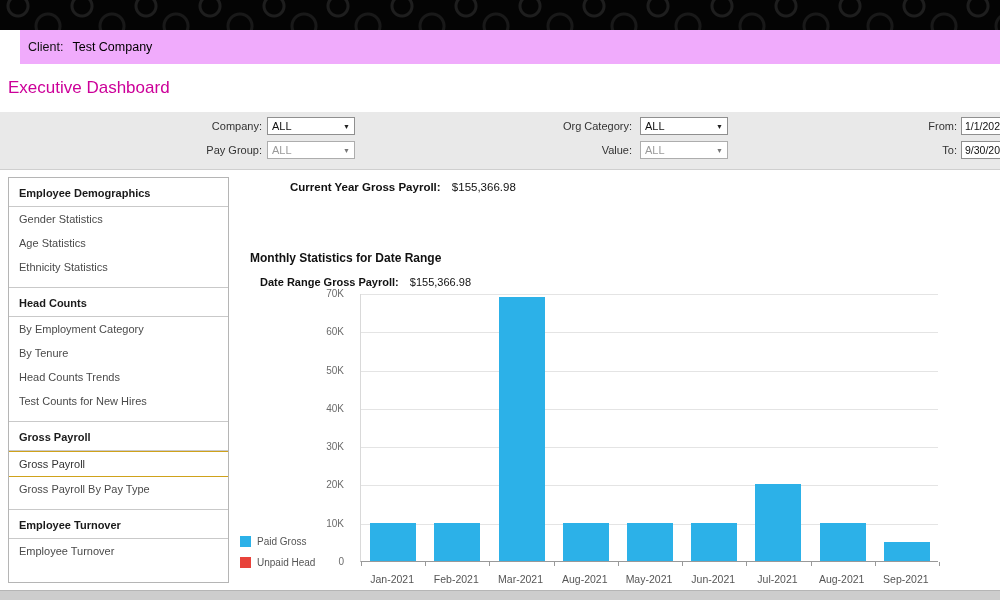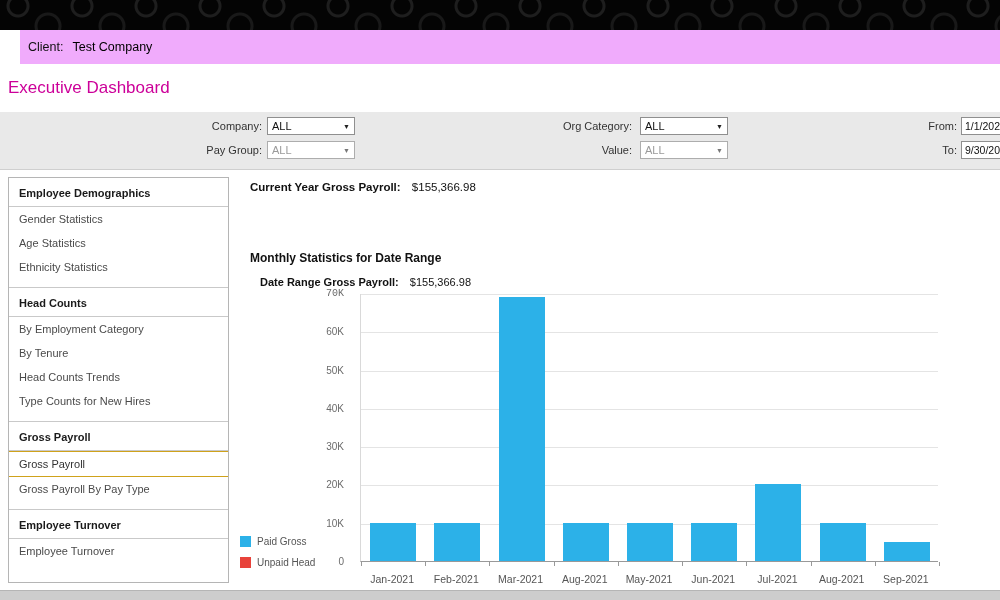--- a/index.html
+++ b/index.html
@@ -57,21 +57,21 @@
   .sb-header {
     font-weight:bold; color:#1a1a1a; padding:9px 10px 7px;
     border-bottom:1px solid #c9c9c9; border-top:1px solid #c9c9c9; margin-top:8px;
   }
   .sb-header:first-child { margin-top:0; border-top:none; }
   .sb-item { color:#4a4a4a; padding:6px 10px; cursor:pointer; }
   .sb-item.selected { border-top:1px solid #cfa21b; border-bottom:1px solid #cfa21b; color:#333; }
 
   
   .row-current { position:absolute; left:250px; top:181px; font-size:11.5px; color:#111; }
-  .row-current .lbl { font-weight:bold; }
+  .row-current .lbl { font-weight:bold;margin-left:40px; }
   .row-current .val { margin-left:8px; }
   .section-title { position:absolute; left:250px; top:251px; font-size:12px; font-weight:bold; color:#111; }
   .row-range { position:absolute; left:260px; top:276px; font-size:11px; color:#111; }
   .row-range .lbl { font-weight:bold; }
   .row-range .val { margin-left:8px; }
 
   
   .chart { position:absolute; left:235px; top:288px; width:765px; height:302px; }
   .plot {
     position:absolute; left:125px; top:6px; width:578px; height:268px;
@@ -141,21 +141,21 @@
 
 <div class="sidebar">
     <div class="sb-header">Employee Demographics</div>
     <div class="sb-item">Gender Statistics</div>
     <div class="sb-item">Age Statistics</div>
     <div class="sb-item">Ethnicity Statistics</div>
     <div class="sb-header">Head Counts</div>
     <div class="sb-item">By Employment Category</div>
     <div class="sb-item">By Tenure</div>
     <div class="sb-item">Head Counts Trends</div>
-    <div class="sb-item">Type Counts for New Hires</div>
+    <div class="sb-item">Test Counts for New Hires</div>
     <div class="sb-header">Gross Payroll</div>
     <div class="sb-item selected">Gross Payroll</div>
     <div class="sb-item">Gross Payroll By Pay Type</div>
     <div class="sb-header">Employee Turnover</div>
     <div class="sb-item">Employee Turnover</div>
   </div>
 
 <div class="row-current">
   <span class="lbl">Current Year Gross Payroll:</span>
   <span class="val">$155,366.98</span>
@@ -170,21 +170,21 @@
 
 <div class="chart">
   <div class="ylabels">
       <div class="ytick" style="top: 262px;">0</div>
       <div class="ytick" style="top: 223.714px;">10K</div>
       <div class="ytick" style="top: 185.429px;">20K</div>
       <div class="ytick" style="top: 147.143px;">30K</div>
       <div class="ytick" style="top: 108.857px;">40K</div>
       <div class="ytick" style="top: 70.5714px;">50K</div>
       <div class="ytick" style="top: 32.2857px;">60K</div>
-      <div class="ytick" style="top: -6px; font-family: Liberation Mono, monospace;">70K</div>
+      <div class="ytick" style="top: -6px;">70K</div>
     </div>
   <div class="plot">
       <div class="gridline" style="top: 229.714px;"></div>
       <div class="gridline" style="top: 191.429px;"></div>
       <div class="gridline" style="top: 153.143px;"></div>
       <div class="gridline" style="top: 114.857px;"></div>
       <div class="gridline" style="top: 76.5714px;"></div>
       <div class="gridline" style="top: 38.2857px;"></div>
       <div class="gridline" style="top: 0px;"></div>
       <div class="axis-tick" style="left: 0px;"></div>

